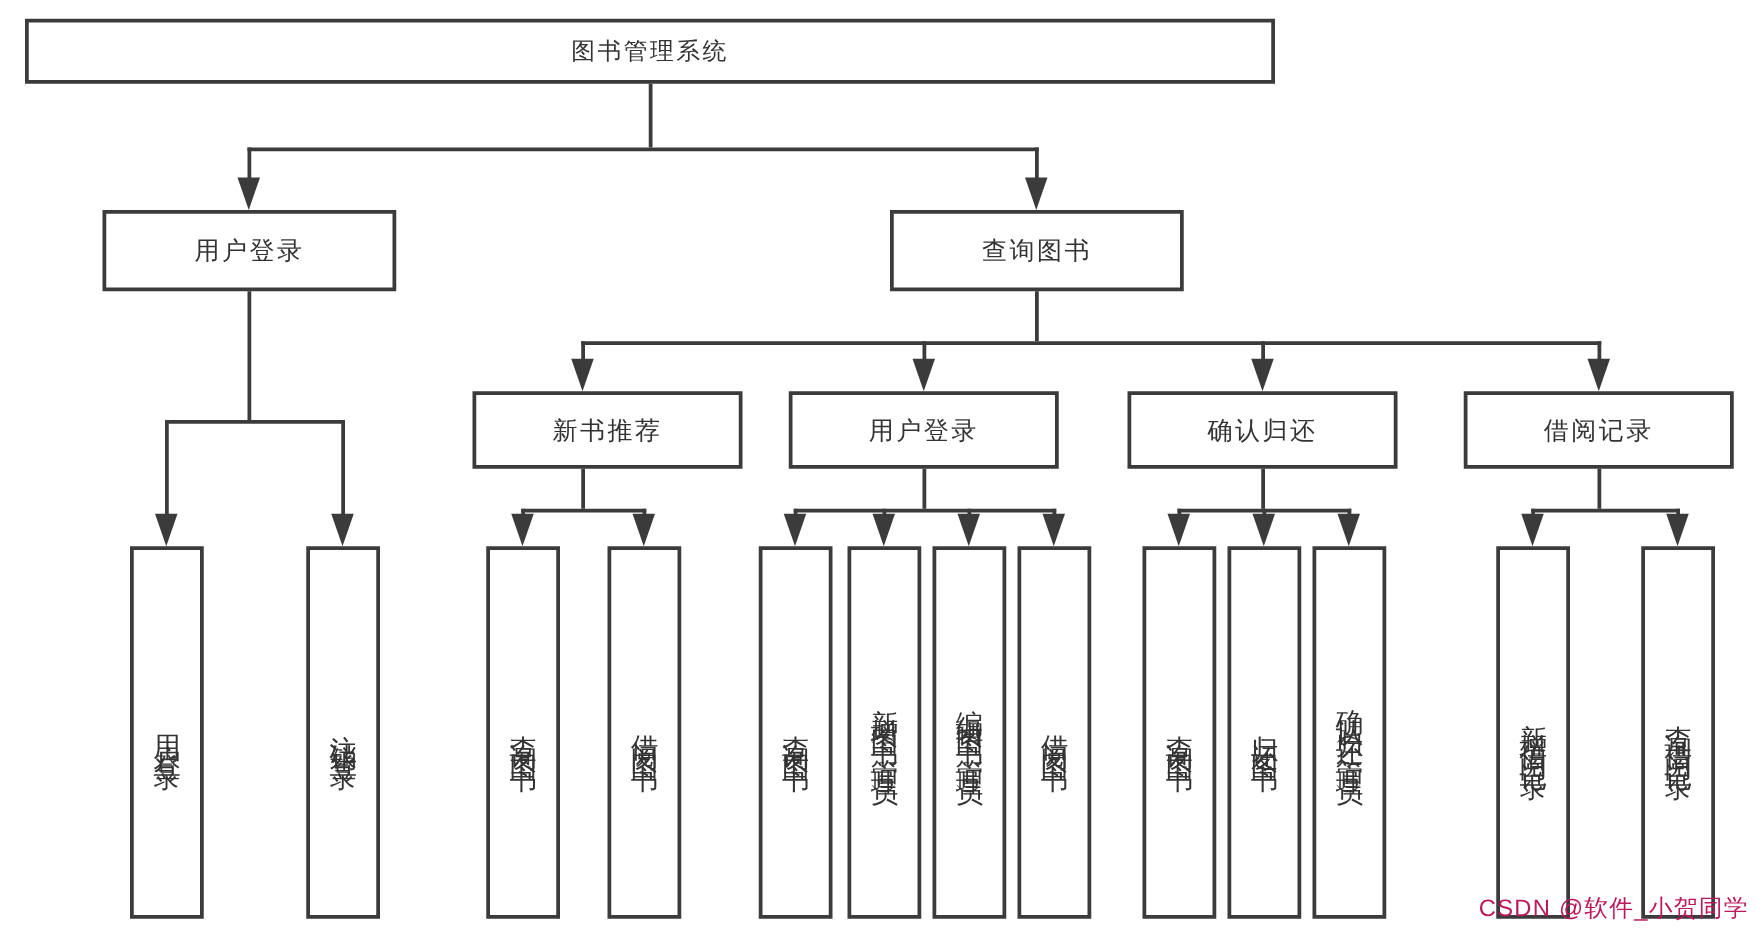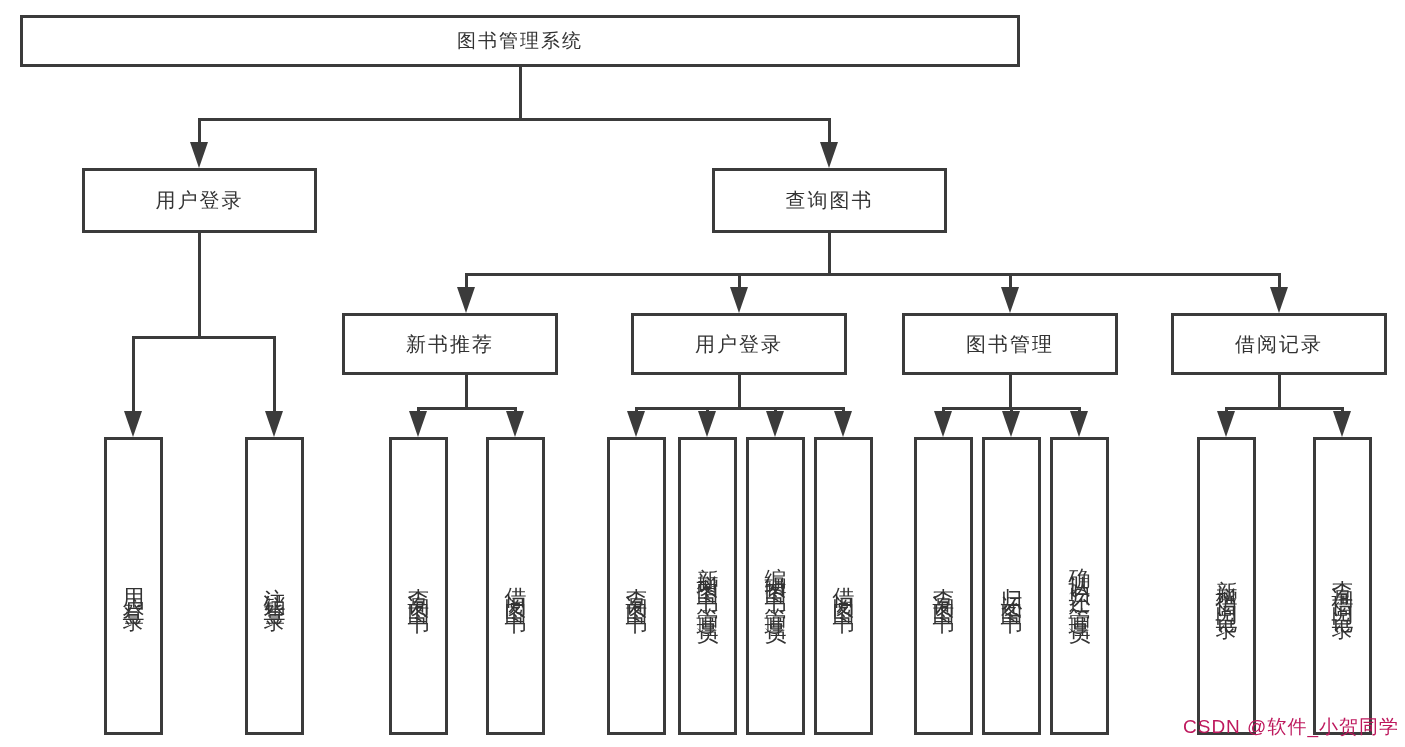--- a/index.html
+++ b/index.html
@@ -36,23 +36,23 @@
 </head>
 <body>
 
 <div class="canvas">
 
   <div class="node root">图书管理系统</div>
 
   <div class="node lvl1" style="left:82px">用户登录</div>
   <div class="node lvl1" style="left:712px">查询图书</div>
 
-  <div class="node lvl2" style="left:342px">新书推荐</div>
+  <div class="node lvl2" style="left:378px">新书推荐</div>
   <div class="node lvl2" style="left:631px">用户登录</div>
-  <div class="node lvl2" style="left:902px">图书管理</div>
+  <div class="node lvl2" style="left:902px">确认归还</div>
   <div class="node lvl2" style="left:1171px">借阅记录</div>
 
   <div class="node leaf" style="left:104px">用户登录</div>
   <div class="node leaf" style="left:245px">注销登录</div>
 
   <div class="node leaf" style="left:389px">查询图书</div>
   <div class="node leaf" style="left:486px">借阅图书</div>
 
   <div class="node leaf" style="left:607px">查询图书</div>
   <div class="node leaf" style="left:678px">新增图书（管理员）</div>

